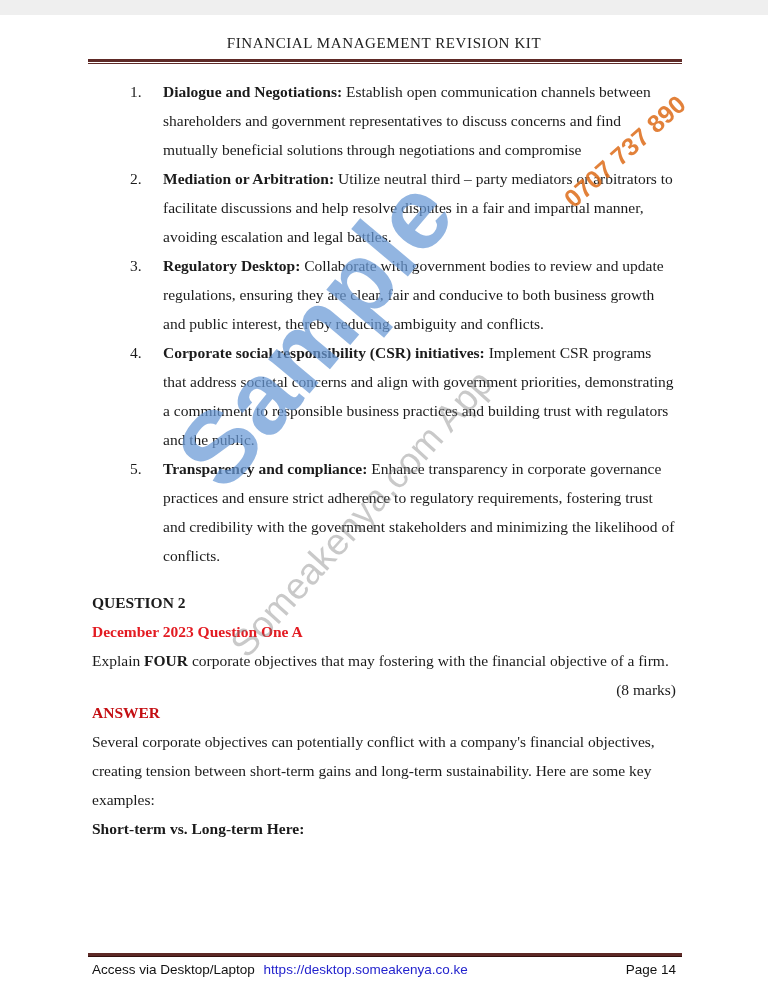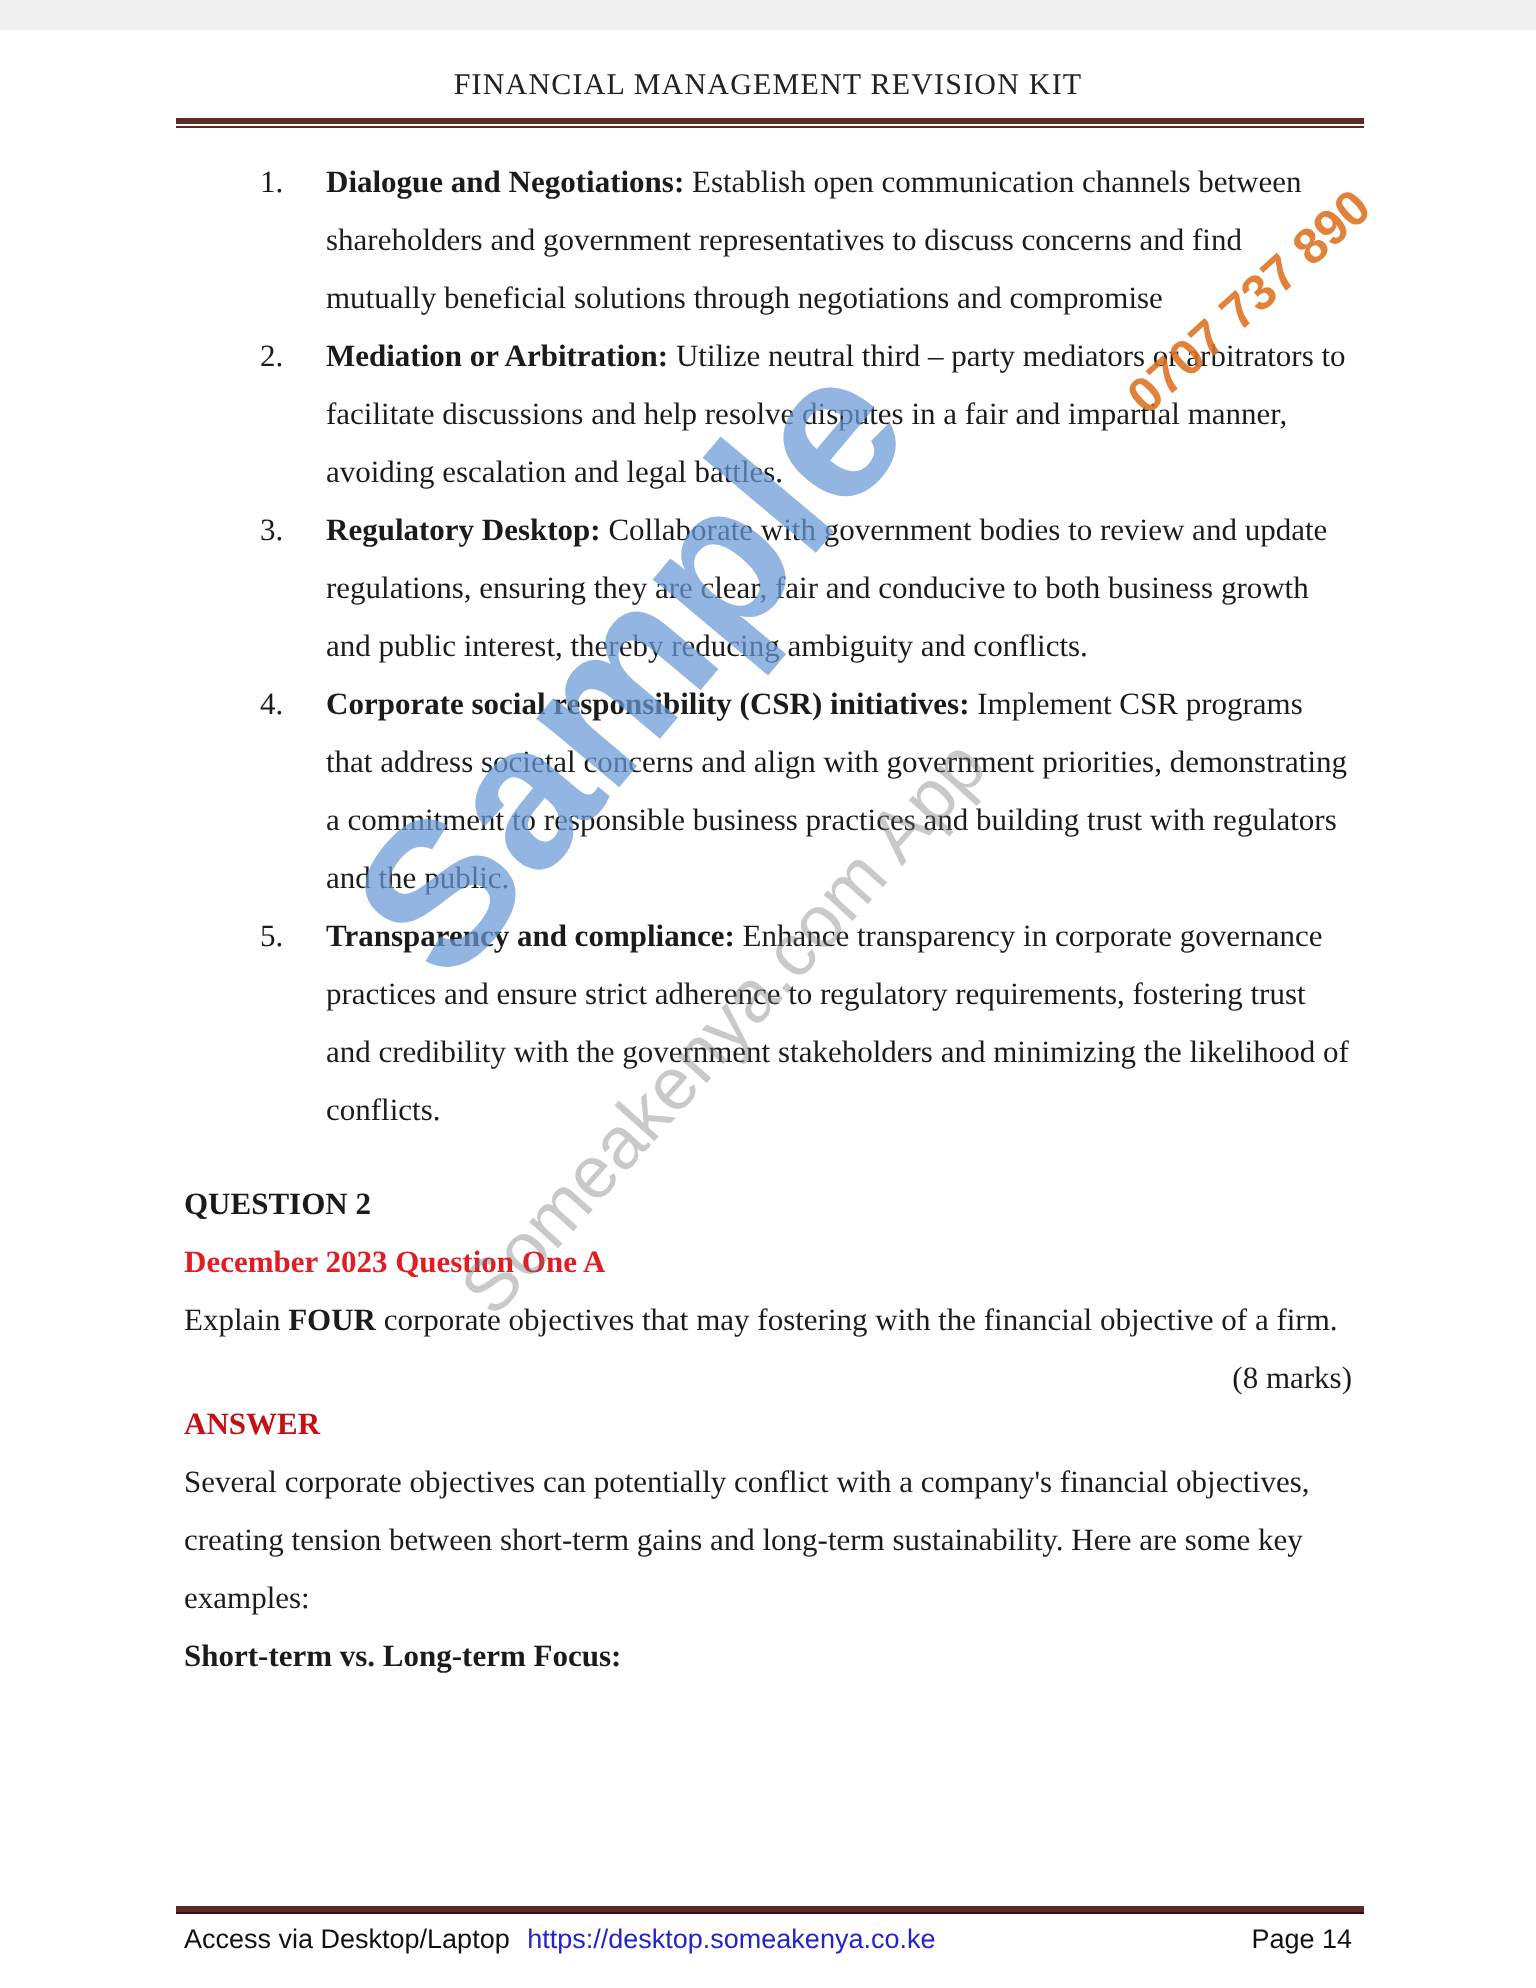--- a/index.html
+++ b/index.html
@@ -151,21 +151,21 @@
 
     <div class="q-prompt">
       <span>Explain</span>
       <b>FOUR</b>
       <span>corporate objectives that may fostering with the financial objective of a firm.</span>
       <span class="marks">(8 marks)</span>
     </div>
 
     <div class="answer-heading" style="color:#c40f13;">ANSWER</div>
     <div class="answer-paragraph">Several corporate objectives can potentially conflict with a company's financial objectives, creating tension between short-term gains and long-term sustainability. Here are some key examples:</div>
-    <div class="answer-subtopic">Short-term vs. Long-term Focus:</div>
+    <div class="answer-subtopic">Short-term vs. Long-term Here:</div>
 
   </div>
 
   <div class="wm wm-sample">Sample</div>
   <div class="wm wm-site">Someakenya.com App</div>
   <div class="wm wm-phone">0707 737 890</div>
 
   <div class="footer-rule"></div>
   <div class="footer-row">
     <span>

